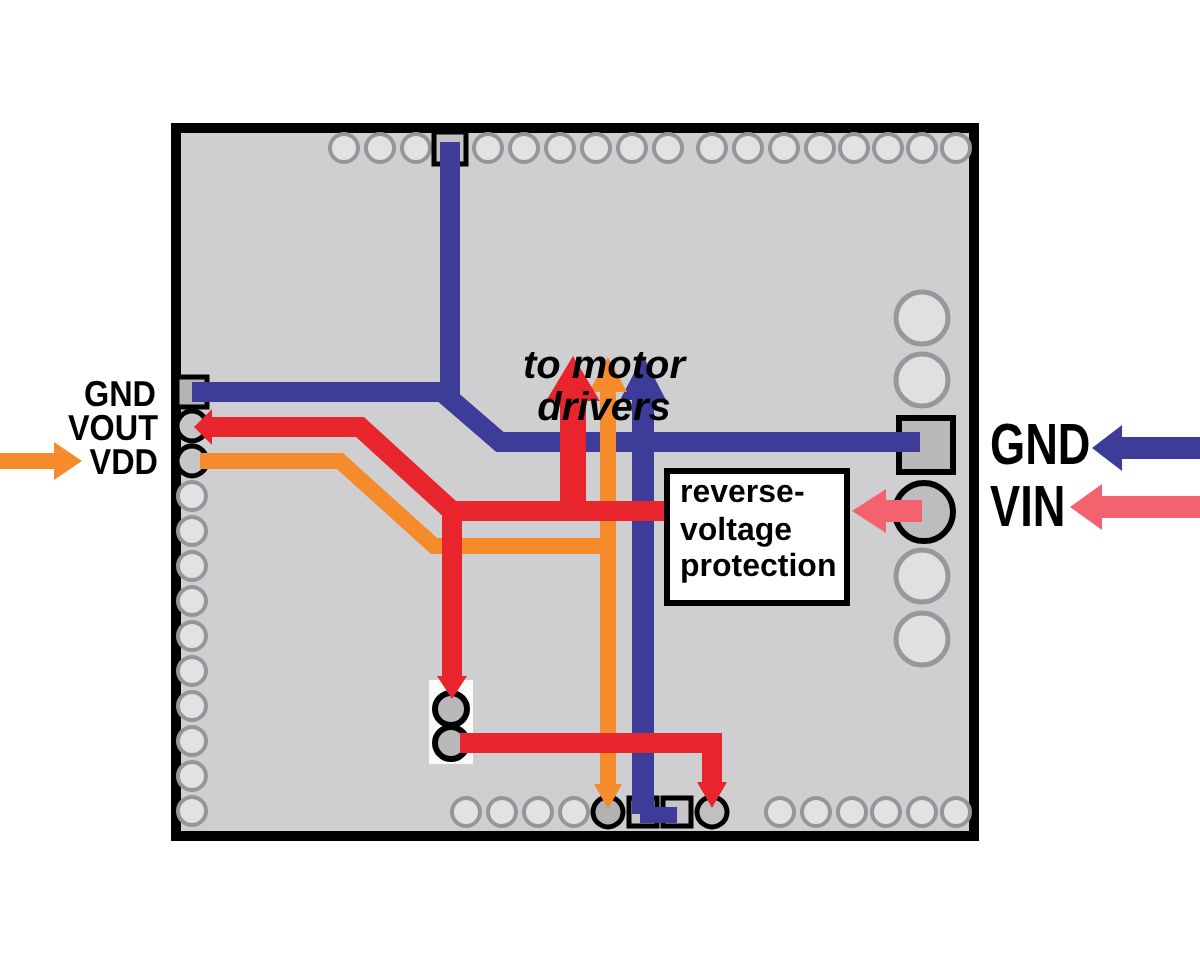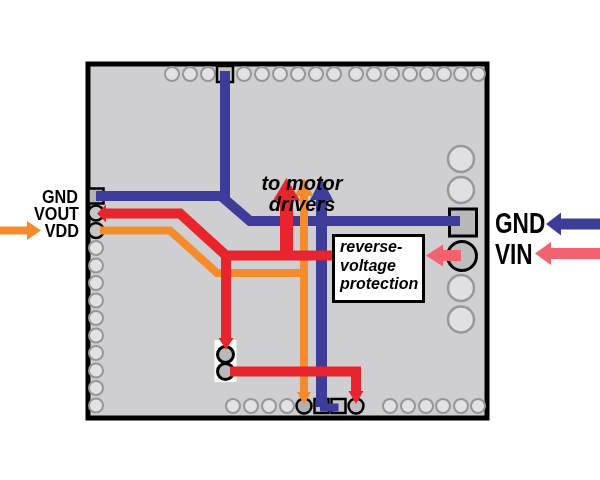--- a/index.html
+++ b/index.html
@@ -8,21 +8,21 @@
   #pcb-svg{position:absolute;left:0;top:0;}
   .pin-label{position:absolute;font-weight:bold;font-size:18px;color:#000;
              text-align:right;transform:scaleX(0.9);transform-origin:100% 50%;
              white-space:nowrap;line-height:1;}
   .big-label{position:absolute;font-weight:bold;font-size:29px;color:#000;
              transform:scaleX(0.78);transform-origin:0 50%;white-space:nowrap;line-height:1;}
   .annotation{position:absolute;left:243px;top:130px;width:118px;text-align:center;
               font-weight:bold;font-style:italic;font-size:20px;line-height:21px;color:#000;margin-top:43px;}
   .callout{position:absolute;left:332px;top:234px;width:93px;height:69px;
            box-sizing:border-box;background:#ffffff;border:3px solid #000;
-           padding:1px 2px 0 5px;font-weight:bold;font-size:16px;line-height:18.5px;color:#000;font-style:italic;}
+           padding:1px 2px 0 5px;font-weight:bold;font-size:16px;line-height:18.5px;color:#000;}
 </style>
 </head>
 <body>
 
 <div id="stage">
 
   <svg id="pcb-svg" width="600" height="480" viewBox="0 0 600 480">
 
     <rect x="88" y="64" width="399" height="354" stroke-width="5" stroke="#000" fill="#cfcfd1"></rect>
 

